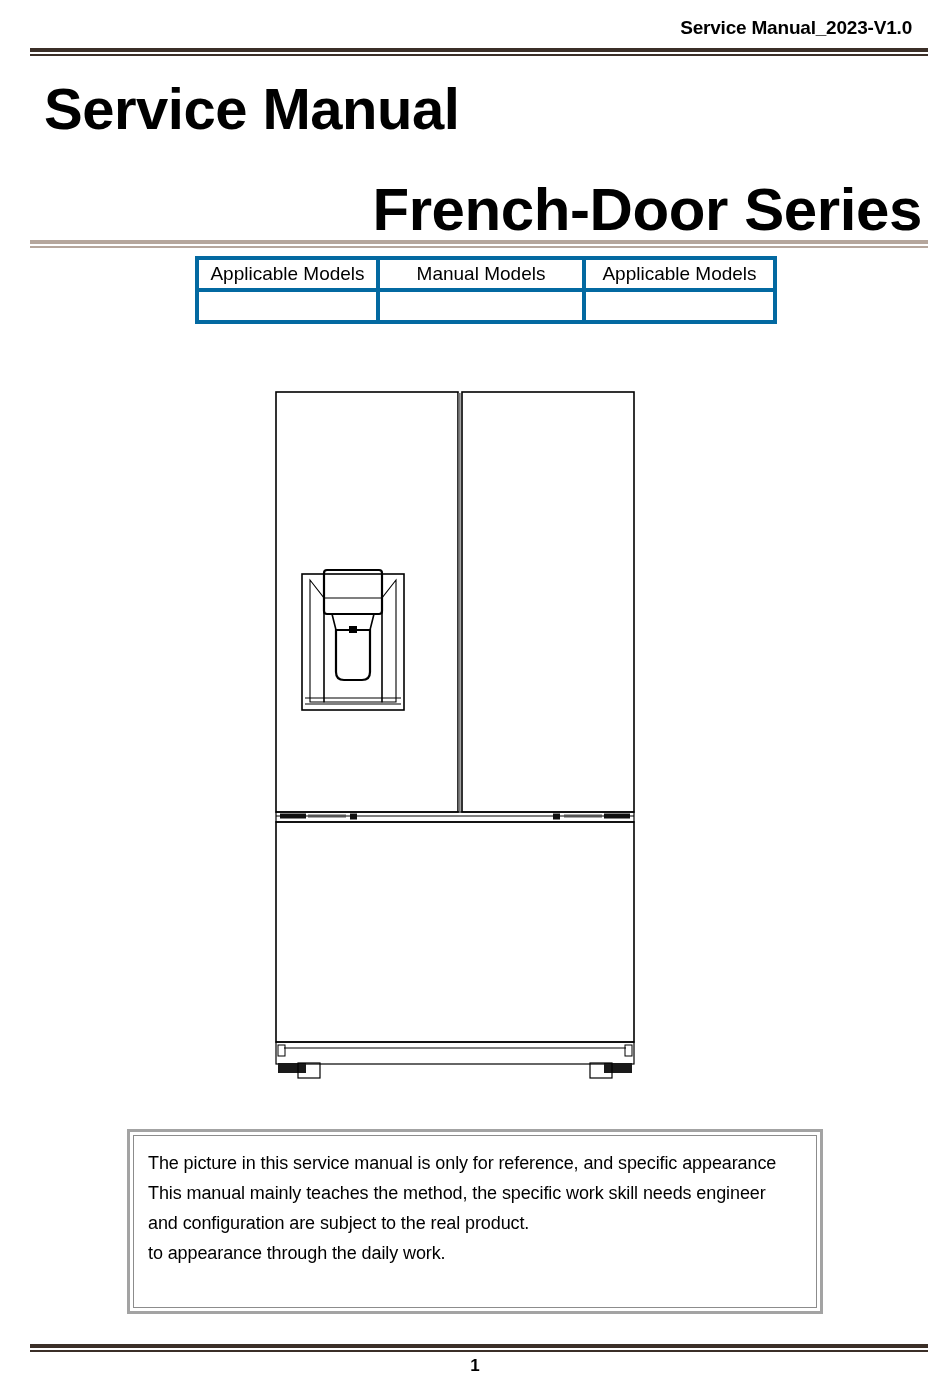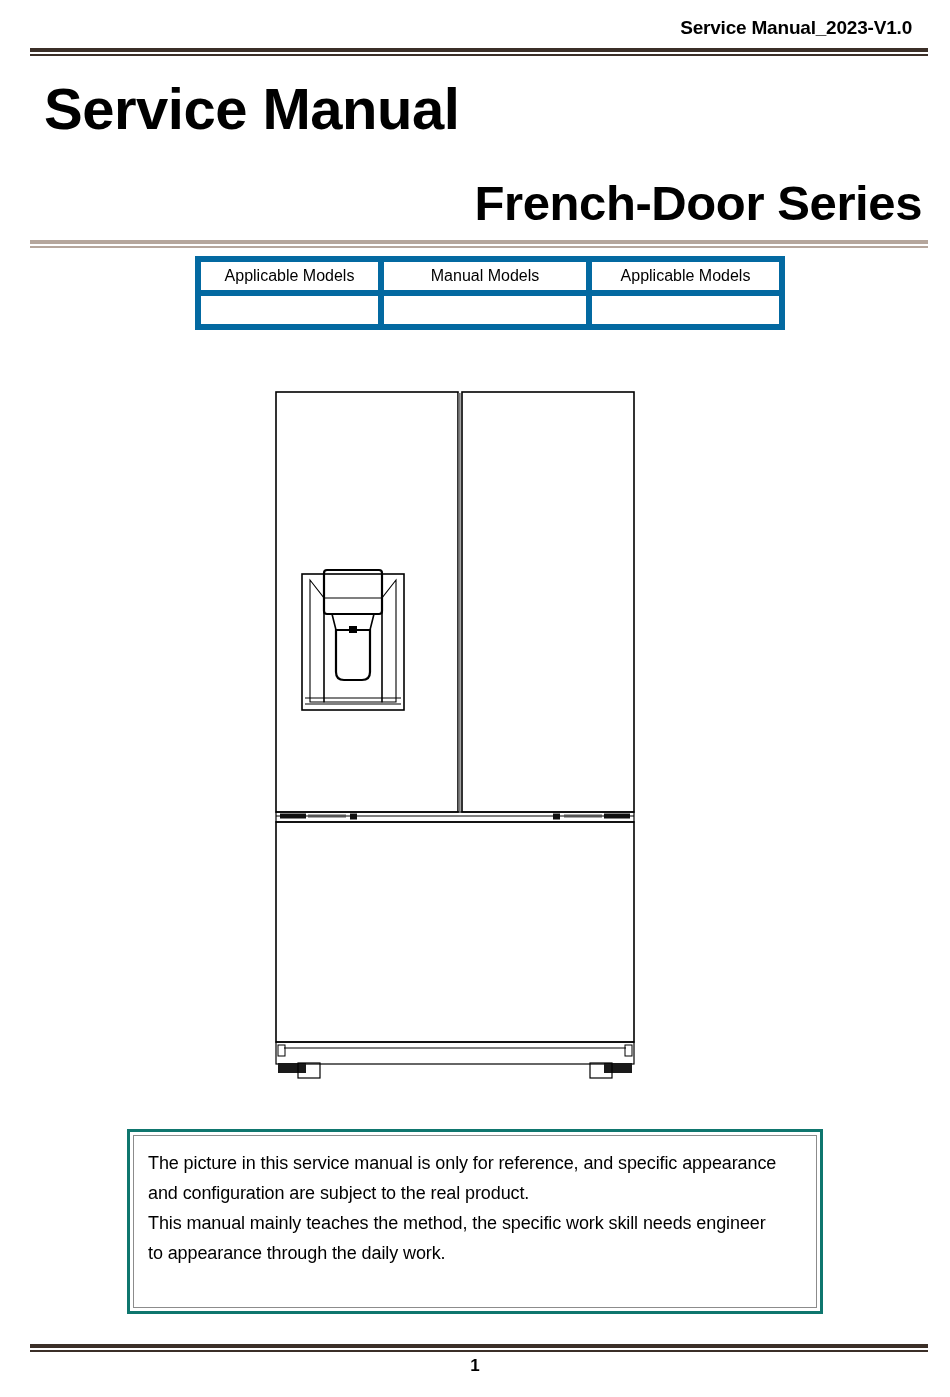--- a/index.html
+++ b/index.html
@@ -52,21 +52,21 @@
     font-size: 58px;
     font-weight: bold;
     letter-spacing: -0.5px;
     line-height: 1.05;
     margin-left: 12px;
   }
   #title-sub {
     position: absolute;
     right: 28px;
     top: 178px;
-    font-size: 49px;
+    font-size: 60px;
     font-weight: bold;
     letter-spacing: -0.4px;
     line-height: 1.05;
     white-space: nowrap;
   }
 
   
   #subtitle-rule {
     position: absolute;
     left: 30px;
@@ -85,23 +85,23 @@
 
   
   #models-table {
     position: absolute;
     left: 195px;
     top: 256px;
     border-collapse: collapse;
     table-layout: fixed;
   }
   #models-table td {
-    border: 6px solid #0369a1;
+    border: 4px solid #0369a1;
     height: 28px;
-    font-size: 16px;
+    font-size: 19px;
     text-align: center;
     vertical-align: middle;
     padding: 0 6px;
     white-space: nowrap;
   }
   #models-table td.c0 { width: 165px; }
   #models-table td.c1 { width: 190px; }
   #models-table td.c2 { width: 175px; }
 
   
@@ -115,21 +115,21 @@
   #fridge-figure svg { display: block; }
 
   
   #note-box {
     position: absolute;
     left: 127px;
     top: 1129px;
     width: 696px;
     height: 185px;
     box-sizing: border-box;
-    border: 3px solid #0f766e;
+    border: 3px solid #a3a3a3;
     background: #ffffff;
   }
   #note-inner {
     position: absolute;
     left: 3px; top: 3px; right: 3px; bottom: 3px;
     border: 1px solid #8c8c8c;
     box-sizing: border-box;
     padding: 12px 14px 0 14px;
   }
   #note-inner p {
@@ -266,22 +266,22 @@
         <rect x="328" y="679" width="22" height="15" stroke-width="1.2"></rect>
       </g>
 
     </g>
   </svg>
 </div>
 
 <div id="note-box">
   <div id="note-inner">
     <p>The picture in this service manual is only for reference, and specific appearance</p>
+    <p>This manual mainly teaches the method, the specific work skill needs engineer</p>
     <p>and configuration are subject to the real product.</p>
-    <p>This manual mainly teaches the method, the specific work skill needs engineer</p>
     <p>to appearance through the daily work.</p>
   </div>
 </div>
 
 <div id="footer-rule">
   <div class="bar-thick"></div>
   <div class="bar-thin"></div>
 </div>
 
 <div id="page-number">1</div>

